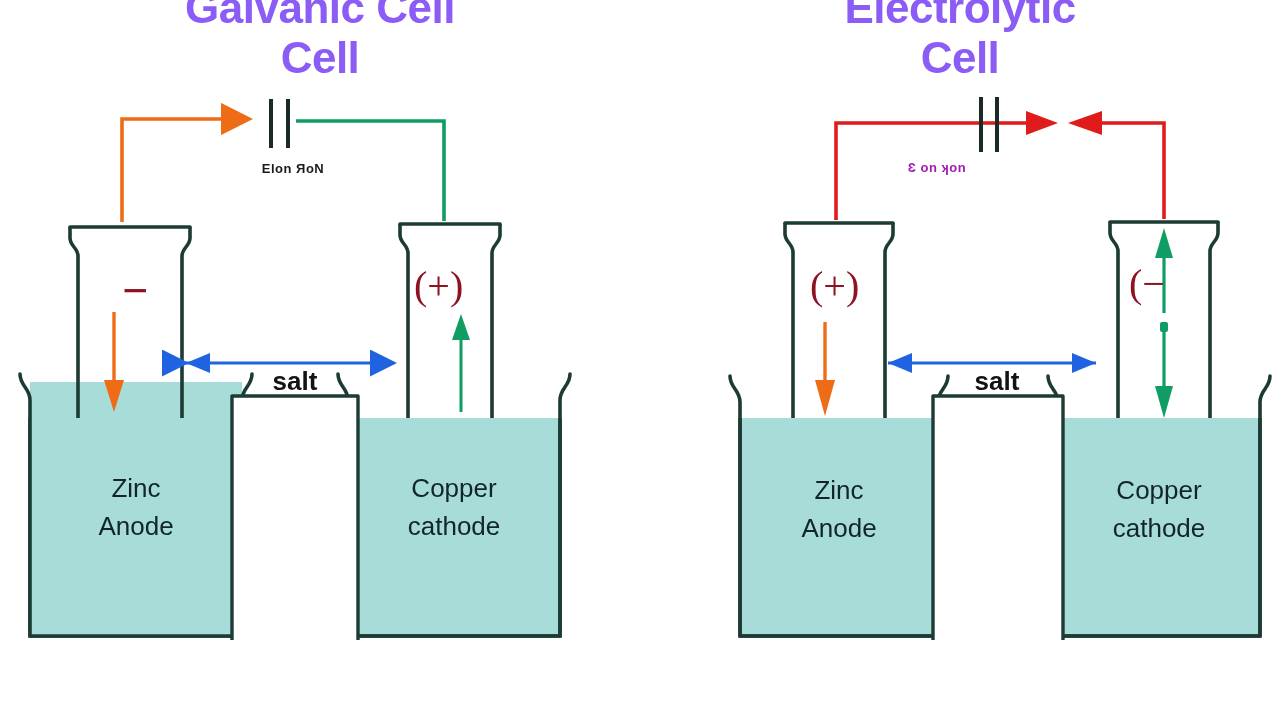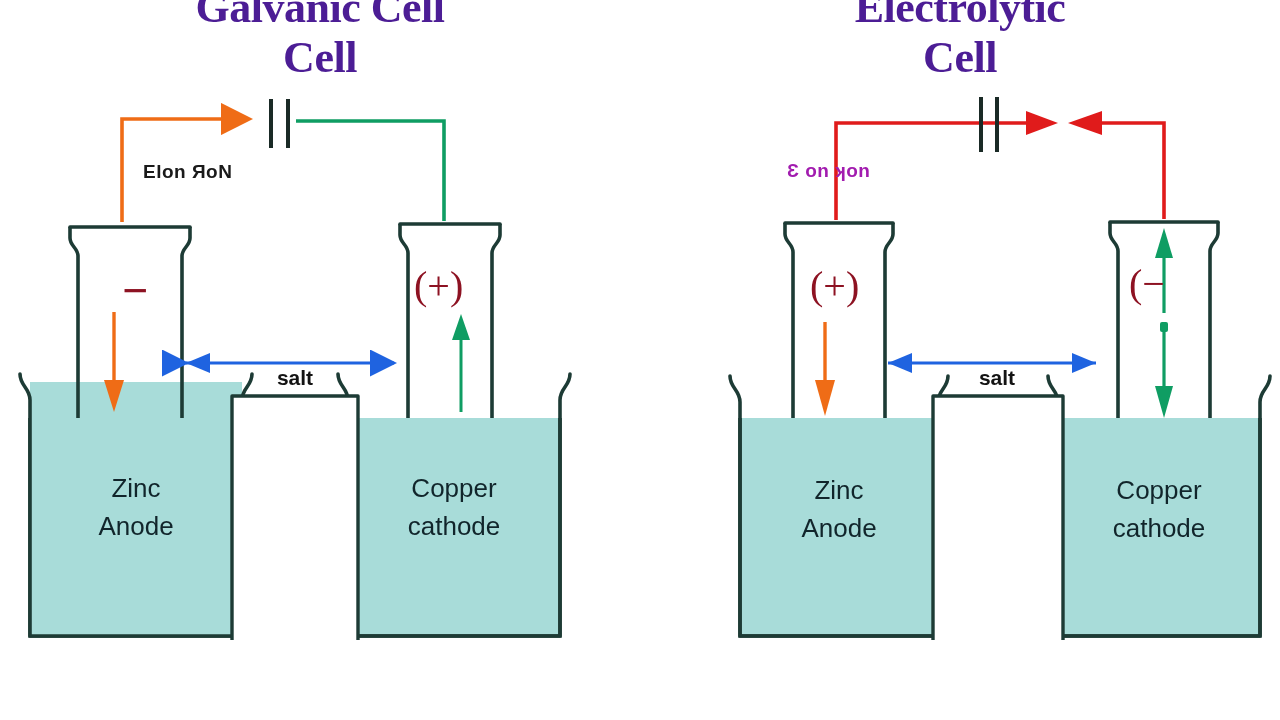--- a/index.html
+++ b/index.html
@@ -28,23 +28,23 @@
     height: 720px;
   }
   #panel-galvanic { left: 0; }
   #panel-electrolytic { left: 640px; }
 
   .cell-title {
     position: absolute;
     left: 0;
     width: 640px;
     text-align: center;
-    font-family: Liberation Serif, serif;
+    font-family: Liberation Sans, sans-serif;
     font-weight: bold;
-    color: #4c1d95;
+    color: #8b5cf6;
     line-height: 1.0;
     letter-spacing: -0.5px;
   }
   .cell-title .t-line1 {
     display: block;
     font-size: 44px;
     margin-top: -14px;
   }
   .cell-title .t-line2 {
     display: block;
@@ -55,23 +55,23 @@
   .svg-layer {
     position: absolute;
     left: 0;
     top: 0;
     width: 640px;
     height: 720px;
   }
 
   .flow-label {
     position: absolute;
-    text-align: left;
+    text-align: center;
     font-family: "Liberation Sans", sans-serif;
-    font-size: 19px;
+    font-size: 13px;
     font-weight: bold;
     width: 300px;
     letter-spacing: 0.5px;
   }
   .flow-label.left-flow {
     left: 143px;
     top: 161px;
     color: #1a1a1a;
   }
   .flow-label.right-flow {
@@ -85,21 +85,21 @@
     font-family: "Liberation Serif", serif;
     font-size: 40px;
     color: #8d1222;
     line-height: 1;
     white-space: nowrap;
   }
 
   .salt-label {
     position: absolute;
     font-family: "Liberation Sans", sans-serif;
-    font-size: 21px;
+    font-size: 26px;
     font-weight: bold;
     color: #131313;
     text-align: center;
     width: 120px;
   }
 
   .beaker-label {
     position: absolute;
     text-align: center;
     font-family: "Liberation Sans", sans-serif;

